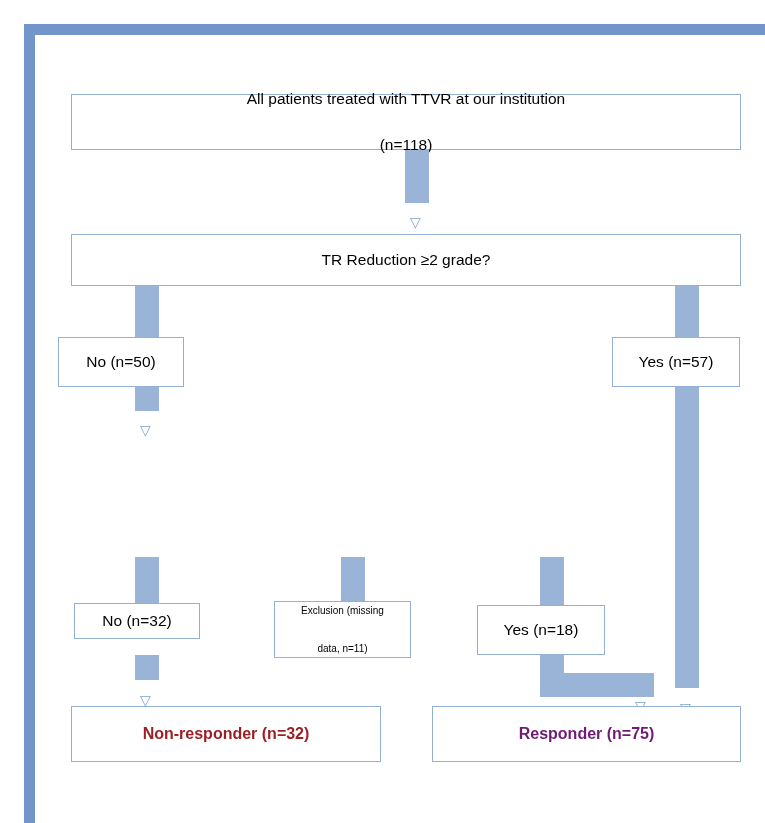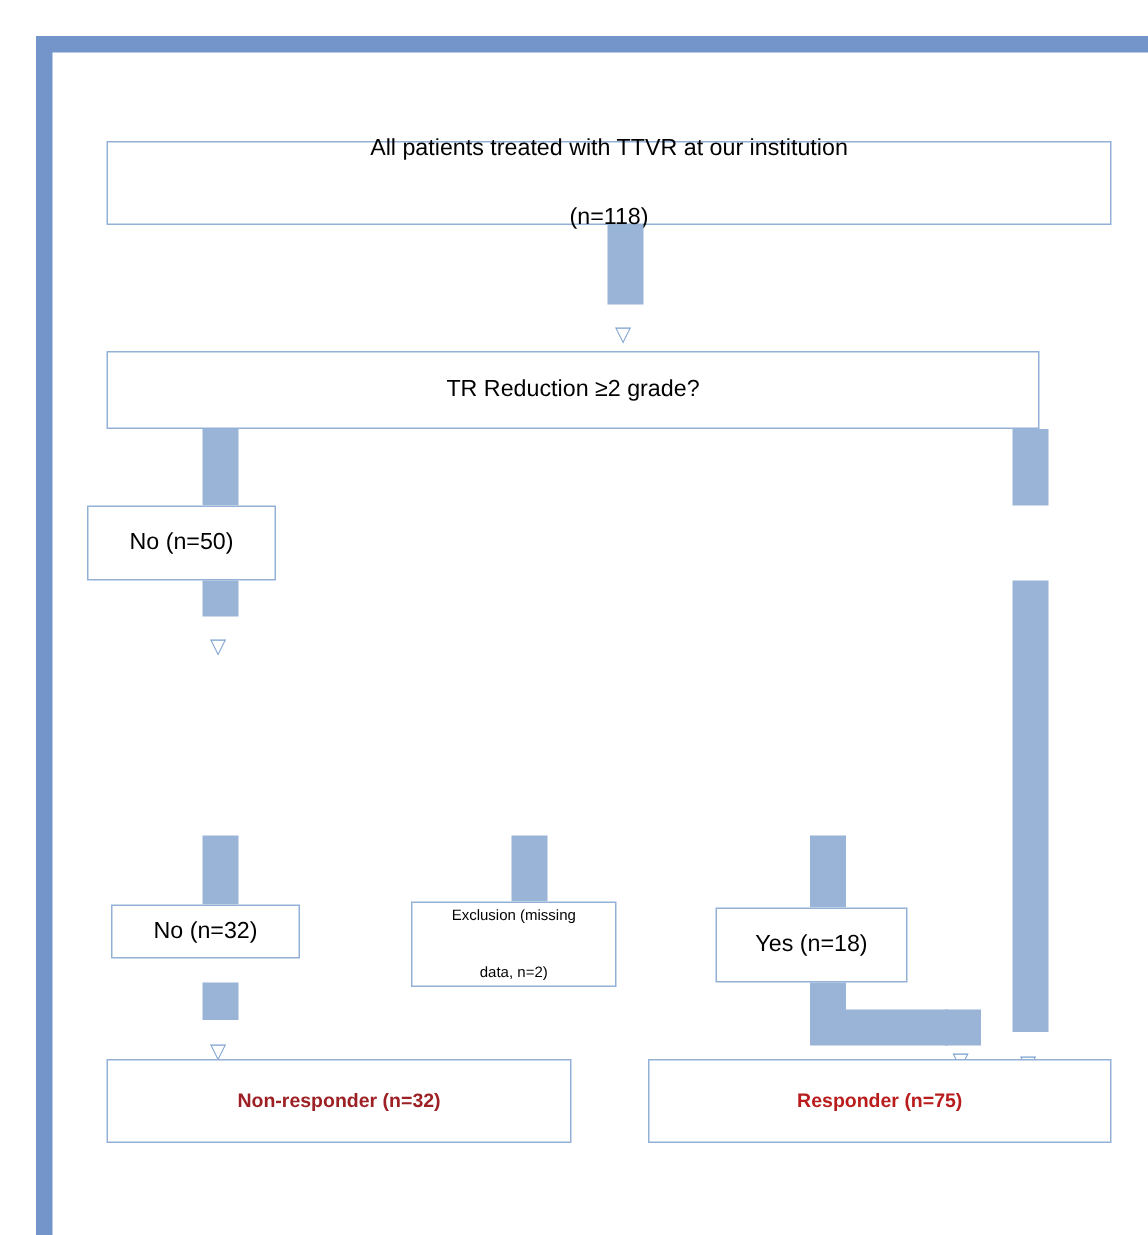--- a/index.html
+++ b/index.html
@@ -33,29 +33,29 @@
   .hline { position: absolute; height: 1.5px; background: #9ab4d8; }
   .arrow {
     position: absolute;
     width: 16px;
     text-align: center;
     font-size: 14px;
     line-height: 14px;
     color: #7fa3cf;
   }
   .small { font-size: 10px; line-height: 1.35; }
-  .result { font-weight: bold; font-size: 13px; }
+  .result { font-weight: bold; font-size: 16px; }
   .result.nonresp { color: #9c2024; }
-  .result.resp { color: #b91c1c; }
+  .result.resp { color: #701a75; }
 
   
   #b-root      { left: 36px;  top: 59px;  width: 670px; height: 56px; }
   #l-root      { left: 370px; top: 115px; height: 53px; }
   #a-root      { left: 363px; top: 168px; }
-  #b-tr2       { left: 36px;  top: 199px; width: 622px; height: 52px; }
+  #b-tr2       { left: 36px;  top: 199px; width: 670px; height: 52px; }
   #l-tr2-no    { left: 100px; top: 251px; height: 51px; }
   #l-tr2-yes   { left: 640px; top: 251px; height: 51px; }
   #b-no50      { left: 23px;  top: 302px; width: 126px; height: 50px; }
   #b-yes57     { left: 577px; top: 302px; width: 128px; height: 50px; }
   #l-no50      { left: 100px; top: 352px; height: 24px; }
   #a-no50      { left: 93px;  top: 376px; }
   #b-crit      { left: 36px;  top: 394px; width: 536px; height: 128px; }
   #l-crit-no   { left: 100px; top: 522px; height: 46px; }
   #l-crit-ex   { left: 306px; top: 522px; height: 44px; }
   #l-crit-yes  { left: 505px; top: 522px; height: 48px; }
@@ -89,35 +89,38 @@
   <div class="box" id="b-tr2">
     <div>TR Reduction ≥2 grade?</div>
   </div>
 
   <div class="vline" id="l-tr2-no"></div>
   <div class="vline" id="l-tr2-yes"></div>
 
   <div class="box" id="b-no50">
     <div>No (n=50)</div>
   </div>
+  <div class="box" id="b-yes57">
+    <div>Yes (n=57)</div>
+  </div>
 
   <div class="vline" id="l-no50"></div>
   <div class="arrow" id="a-no50">▽</div>
 
 
   <div class="vline" id="l-crit-no"></div>
   <div class="vline" id="l-crit-ex"></div>
   <div class="vline" id="l-crit-yes"></div>
 
   <div class="box" id="b-no32">
     <div>No (n=32)</div>
   </div>
   <div class="box small" id="b-excl">
     <div>Exclusion (missing</div>
-    <div>data, n=2)</div>
+    <div>data, n=11)</div>
   </div>
   <div class="box" id="b-yes18">
     <div>Yes (n=18)</div>
   </div>
 
   <div class="vline" id="l-no32"></div>
   <div class="arrow" id="a-no32">▽</div>
 
   <div class="vline" id="l-yes18-v1"></div>
   <div class="hline" id="l-yes18-h"></div>

